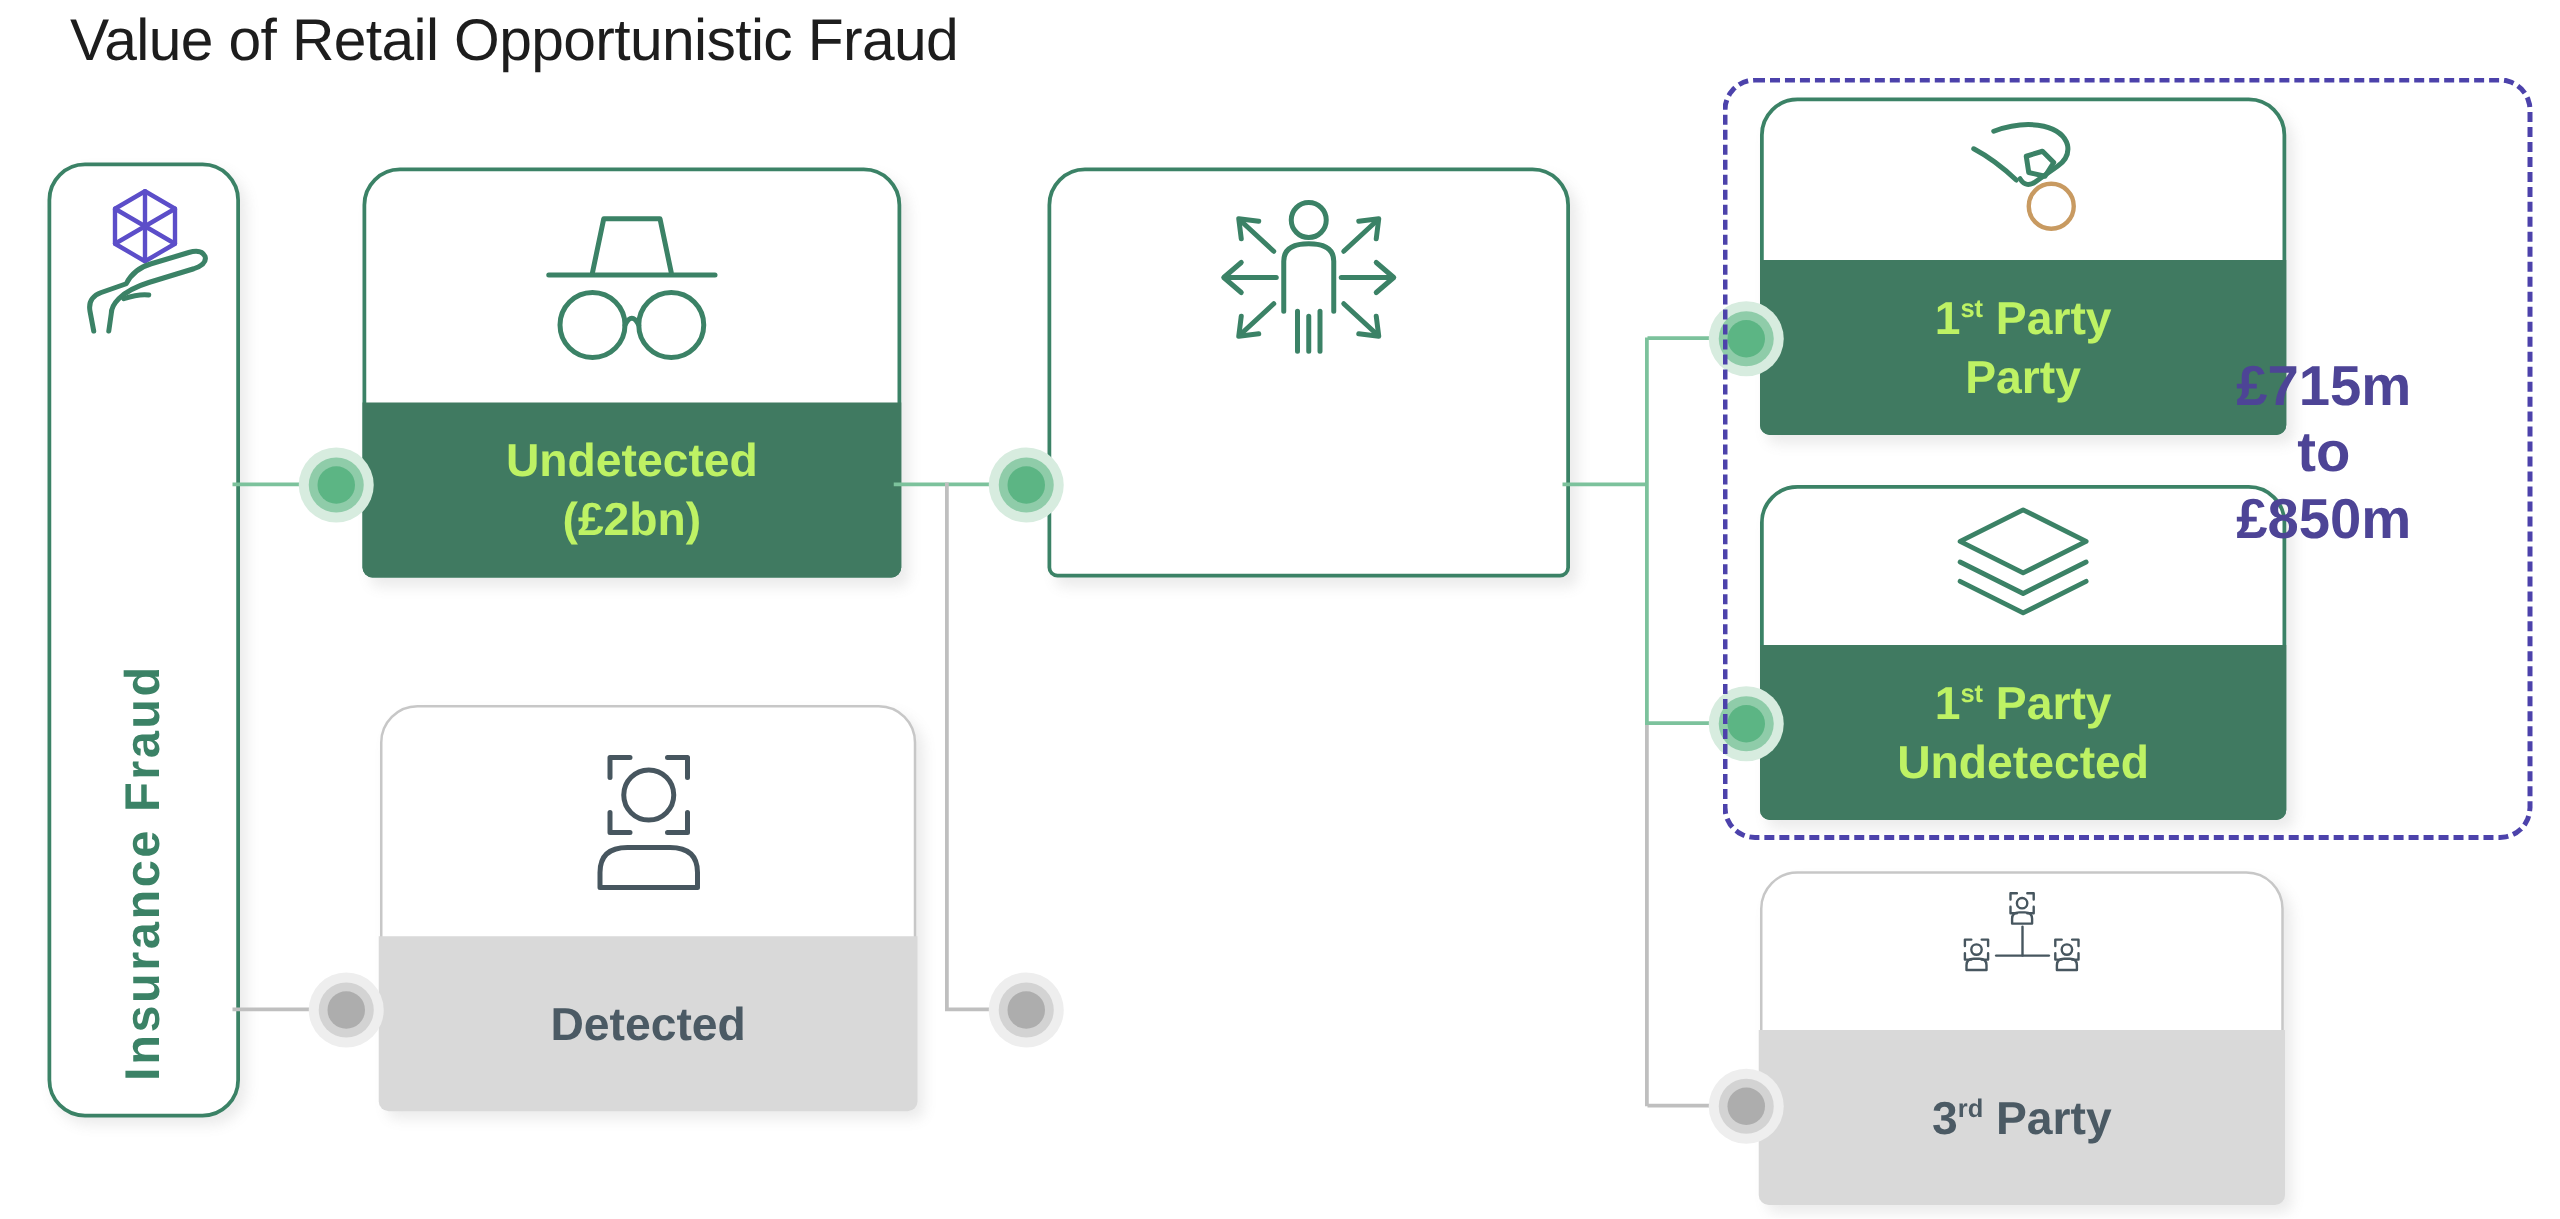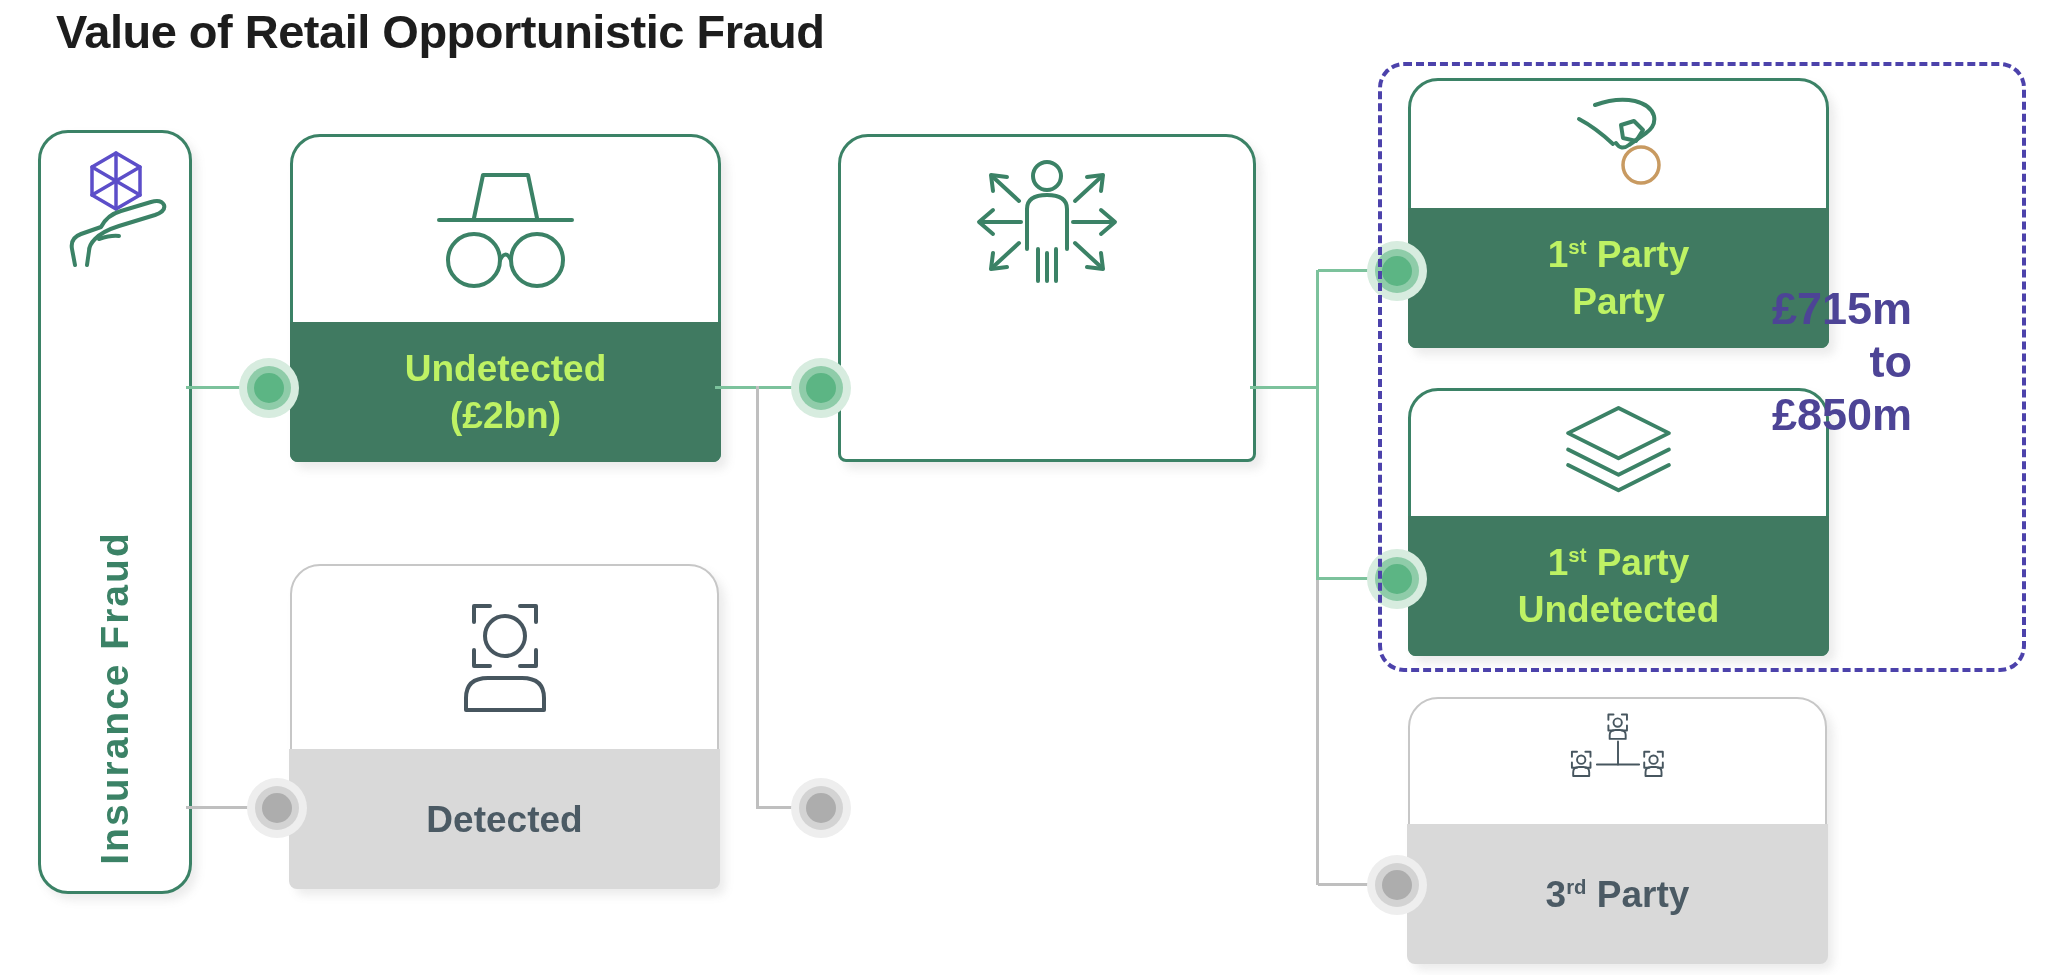--- a/index.html
+++ b/index.html
@@ -1,40 +1,40 @@
 <!DOCTYPE html>
 <html><head>
 <meta charset="utf-8">
 <style>
   html,body{margin:0;padding:0;background:#ffffff;}
   #stage{position:relative;width:2048px;height:975px;background:#ffffff;overflow:hidden;
          font-family:"Liberation Sans", sans-serif;}
 
   
-  .page-title{position:absolute;left:56px;top:4px;font-size:47px;font-weight:700;
+  .page-title{position:absolute;left:56px;top:4px;font-size:47px;font-weight:400;
               color:#1d1d1d;letter-spacing:-0.5px;}
 
   
   .card{position:absolute;background:#ffffff;border-radius:30px 30px 8px 8px;
         box-shadow:6px 7px 10px rgba(110,110,110,0.14);}
   .card.green{border:3px solid #3b8266;}
   .card.gray{border:2px solid #c7c7c7;}
   .card-top{position:absolute;left:0;right:0;top:0;bottom:140px;
             display:flex;align-items:center;justify-content:center;}
   .band{position:absolute;left:-3px;right:-3px;bottom:-3px;height:140px;
         border-radius:0 0 8px 8px;display:flex;flex-direction:column;
         align-items:center;justify-content:center;text-align:center;
         font-weight:700;font-size:37px;line-height:47px;}
   .band.green-band{background:#407a61;color:#bef264;}
   .band.gray-band{background:#d9d9d9;color:#4b5a64;}
   sup.ord{font-size:0.55em;vertical-align:super;line-height:0;}
 
   
   .pos-undetected{left:290px;top:134px;width:425px;height:322px;}
-  .pos-detected{left:290px;top:564px;width:425px;height:320px;}
+  .pos-detected{left:304px;top:564px;width:425px;height:320px;}
   .pos-retail{left:838px;top:134px;width:412px;height:322px;}
   .pos-other{left:838px;top:564px;width:412px;height:320px;}
   .pos-claim{left:1408px;top:78px;width:415px;height:264px;}
   .pos-application{left:1408px;top:388px;width:415px;height:262px;}
   .pos-third{left:1408px;top:697px;width:415px;height:262px;}
 
   
   .root-card{position:absolute;left:38px;top:130px;width:148px;height:758px;
              background:#fff;border:3px solid #3b8266;border-radius:30px;
              box-shadow:5px 6px 10px rgba(110,110,110,0.14);}
@@ -55,22 +55,22 @@
   .node{position:absolute;width:30px;height:30px;border-radius:50%;z-index:5;}
   .node.green{background:#5cb584;box-shadow:0 0 0 7px #8fcca9,0 0 0 15px #d7ecdf;}
   .node.gray{background:#adadad;box-shadow:0 0 0 7px #d3d3d3,0 0 0 15px #eeeeee;}
 
   
   .dashed-frame{position:absolute;left:1378px;top:62px;width:640px;height:602px;
                 border:4px dashed #4c42ab;border-radius:26px;z-index:6;
                 pointer-events:none;}
 
   
-  .range-label{position:absolute;left:1722px;top:282px;width:190px;z-index:7;
-               text-align:right;font-size:45px;line-height:53px;font-weight:700;
+  .range-label{position:absolute;left:1764px;top:282px;width:190px;z-index:7;
+               text-align:center;font-size:45px;line-height:53px;font-weight:700;
                color:#4d4496;}
 
   
   svg.icon{display:block;}
   .gst{stroke:#3b8266;fill:none;stroke-width:4;stroke-linecap:round;stroke-linejoin:round;}
   .sst{stroke:#47565f;fill:none;stroke-width:4;stroke-linecap:round;stroke-linejoin:round;}
   .sst3{stroke:#47565f;fill:none;stroke-width:3;stroke-linecap:round;stroke-linejoin:round;}
   .pst{stroke:#5c4ec9;fill:none;stroke-width:3.5;stroke-linecap:round;stroke-linejoin:round;}
   .cst{stroke:#c89a61;fill:none;stroke-width:3.5;}
 </style>

